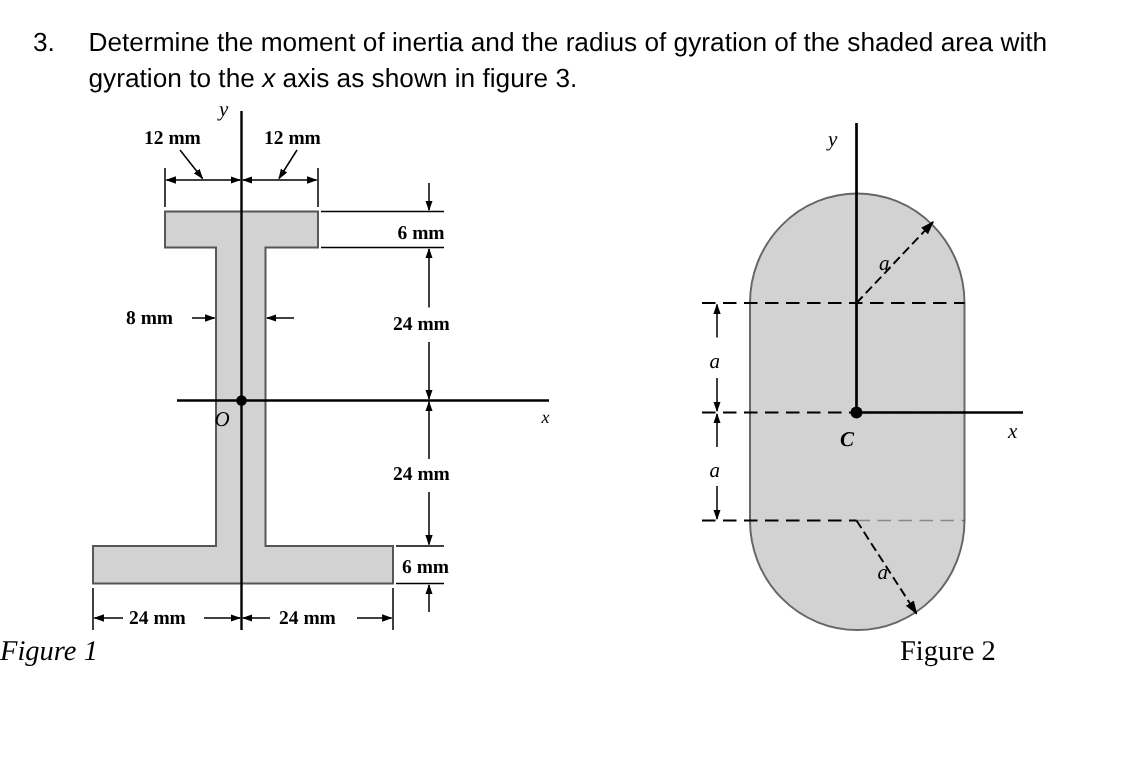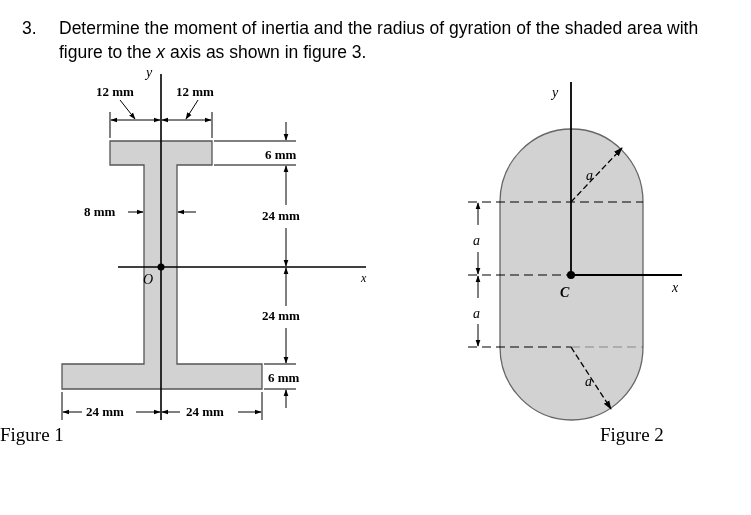--- a/index.html
+++ b/index.html
@@ -16,21 +16,21 @@
   .lbl { font-family:"Liberation Serif", "DejaVu Serif", serif; font-weight:bold; font-size:13px; }
   .ital { font-family:"Liberation Serif", "DejaVu Serif", serif; font-style:italic; font-size:14px; }
 </style>
 </head>
 <body>
 
 <div class="question">
   <span class="qnum">3.</span>
   <div class="qtext">
     <div>Determine the moment of inertia and the radius of gyration of the shaded area with</div>
-    <div><span>figure to the </span><i>x</i><span> axis as shown in figure 3.</span></div>
+    <div><span>gyration to the </span><i>x</i><span> axis as shown in figure 3.</span></div>
   </div>
 </div>
 
 <svg width="751" height="515" viewBox="0 0 751 515">
   <defs>
     <marker id="arr" viewBox="0 0 10 10" refX="9" refY="5" markerWidth="7" markerHeight="7" orient="auto-start-reverse">
       <path d="M0,1.5 L10,5 L0,8.5 z" fill="#000"></path>
     </marker>
     <linearGradient id="shade" x1="0" y1="0" x2="1" y2="0">
       <stop offset="0" stop-color="#c8c8c8"></stop>
@@ -116,14 +116,14 @@
 
     <line x1="478" y1="225" x2="478" y2="203" stroke="#000" stroke-width="1" marker-end="url(#arr)"></line>
     <text x="473" y="245" class="ital">a</text>
     <line x1="478" y1="252" x2="478" y2="274" stroke="#000" stroke-width="1" marker-end="url(#arr)"></line>
     <line x1="478" y1="298" x2="478" y2="276" stroke="#000" stroke-width="1" marker-end="url(#arr)"></line>
     <text x="473" y="318" class="ital">a</text>
     <line x1="478" y1="324" x2="478" y2="346" stroke="#000" stroke-width="1" marker-end="url(#arr)"></line>
   </g>
 </svg>
 
-<div class="fig-caption" style="left:0px; top:424px;">Figure 1</div>
+<div class="fig-caption" style="left:0px; top:424px;font-style:italic;">Figure 1</div>
 <div class="fig-caption" style="left:600px; top:424px;">Figure 2</div>
 
 </body></html>

